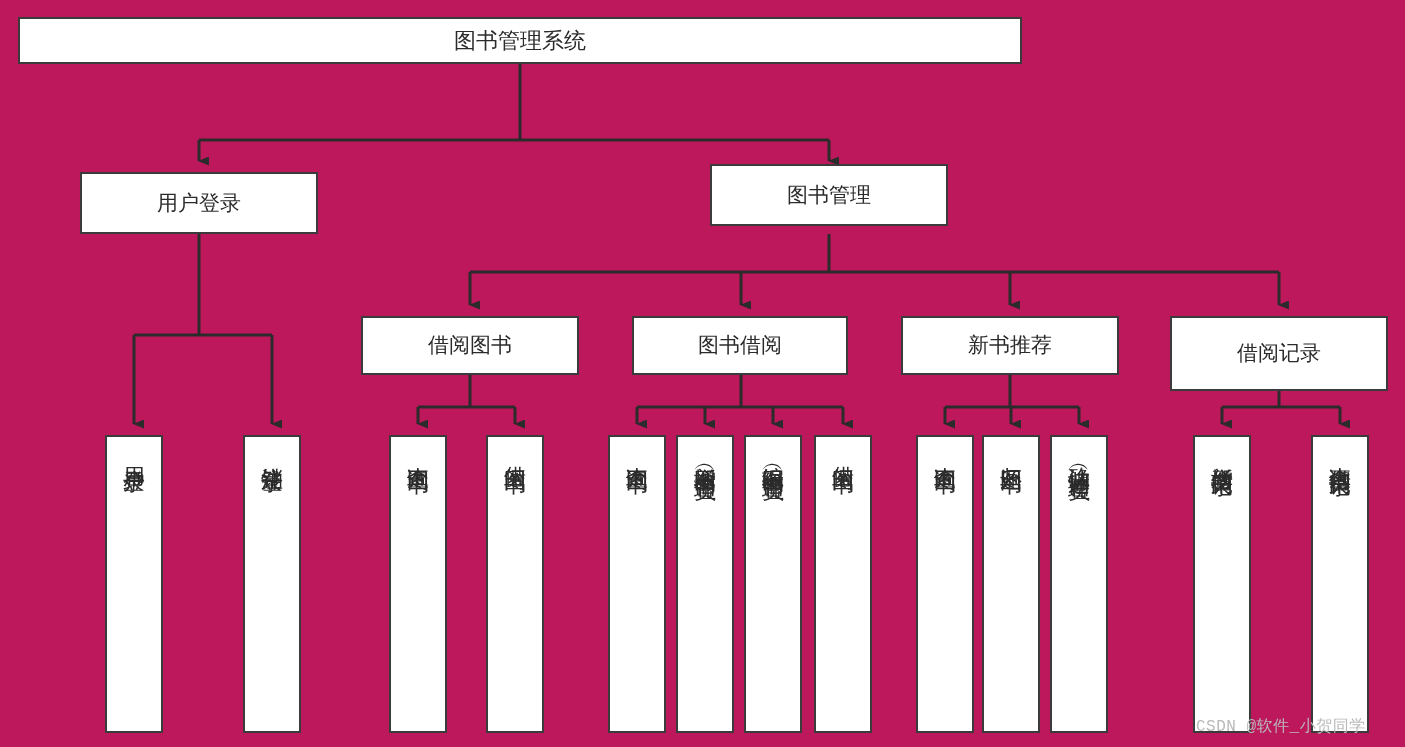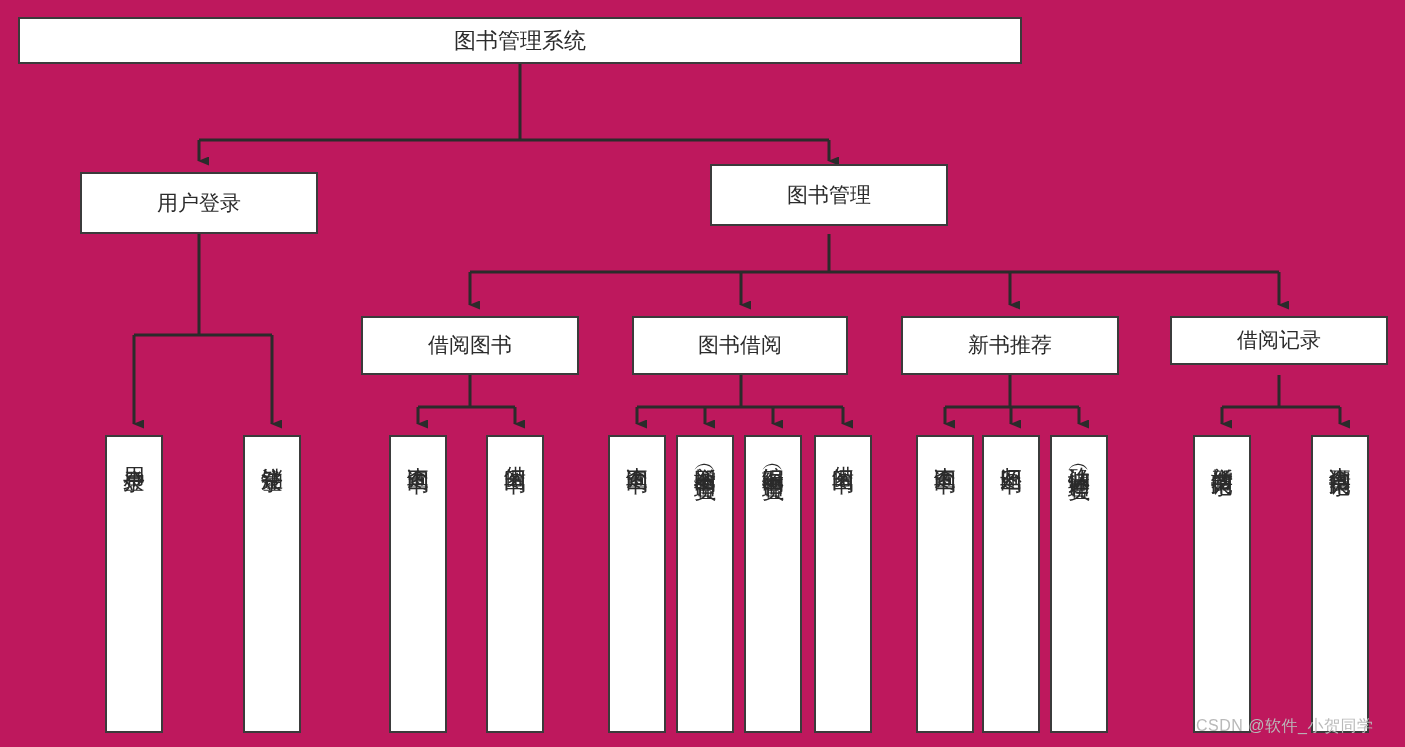--- a/index.html
+++ b/index.html
@@ -63,20 +63,21 @@
   }
   #watermark {
     position: absolute;
     left: 1196px;
     top: 716px;
     font-size: 16px;
     color: #b9b9b9;
     white-space: nowrap;
     z-index: 5;
     letter-spacing: 0.5px;
+    font-family: Liberation Mono, monospace;
   }
 </style>
 </head>
 <body>
 
 <div id="diagram-root">
 
   <svg id="edge-layer" viewBox="0 0 1405 747" width="1405" height="747" xmlns="http://www.w3.org/2000/svg">
     <defs>
       <marker id="arrowhead" markerWidth="9" markerHeight="11" refX="4.5" refY="10" orient="auto" markerUnits="userSpaceOnUse">
@@ -132,21 +133,21 @@
       </div>
       <div class="node horizontal" style="left: 361px; top: 316px; width: 218px; height: 59px;">
         <span class="node-label">借阅图书</span>
       </div>
       <div class="node horizontal" style="left: 632px; top: 316px; width: 216px; height: 59px;">
         <span class="node-label">图书借阅</span>
       </div>
       <div class="node horizontal" style="left: 901px; top: 316px; width: 218px; height: 59px;">
         <span class="node-label">新书推荐</span>
       </div>
-      <div class="node horizontal" style="left: 1170px; top: 316px; width: 218px; height: 49px;">
+      <div class="node horizontal" style="left: 1170px; top: 316px; width: 218px; height: 75px;">
         <span class="node-label">借阅记录</span>
       </div>
       <div class="node vertical" style="left: 105px; top: 435px; width: 58px; height: 298px;">
         <span class="node-label">用户登录</span>
       </div>
       <div class="node vertical" style="left: 243px; top: 435px; width: 58px; height: 298px;">
         <span class="node-label">注销登录</span>
       </div>
       <div class="node vertical" style="left: 389px; top: 435px; width: 58px; height: 298px;">
         <span class="node-label">查询图书</span>

